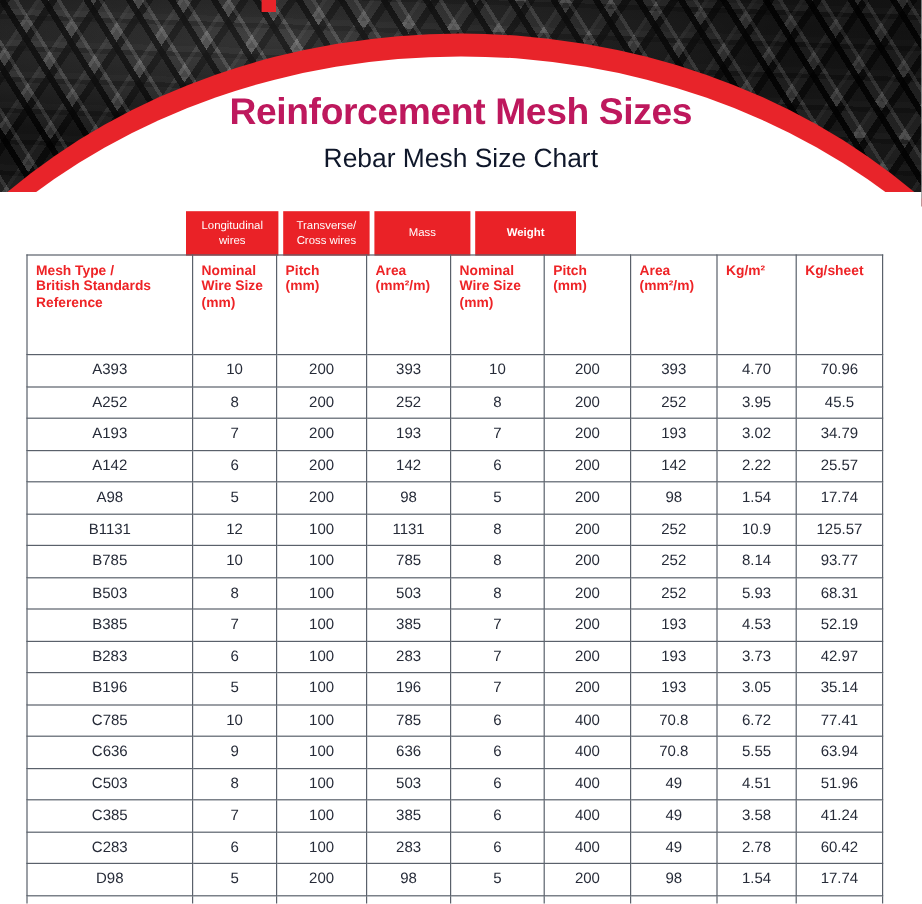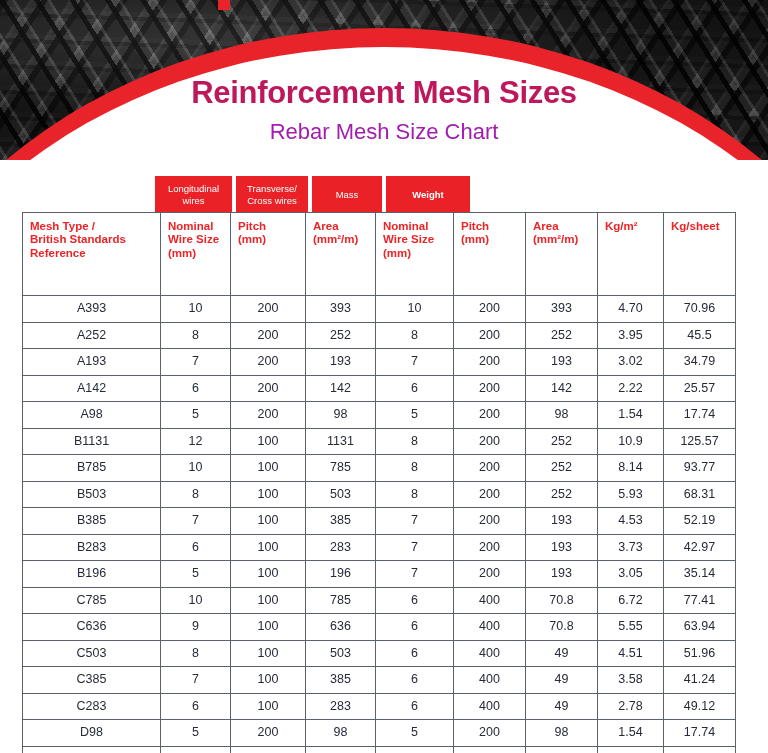--- a/index.html
+++ b/index.html
@@ -75,38 +75,38 @@
   .title-wrap {
     position: absolute; left: 0; top: 76px;
     width: 768px; text-align: center; z-index: 5;
   }
   .main-title {
     font-size: 31px; font-weight: bold; color: #be185d;
     letter-spacing: -0.3px; line-height: 1.1;
   }
   .sub-title {
     margin-top: 9px;
-    font-size: 22px; font-weight: normal; color: #a21caf;
+    font-size: 22px; font-weight: normal; color: #0f172a;
     letter-spacing: 0px;
   }
 
   
   .badges {
     position: absolute; top: 176px; left: 155px;
     display: flex; gap: 4px; z-index: 6;
   }
   .badge {
     background: #ea2227; color: #ffffff;
     font-size: 9.5px; line-height: 1.18;
     display: flex; align-items: center; justify-content: center;
     text-align: center; padding: 3px 4px; height: 37px;
   }
   .badge.b0 { width: 77px; }
   .badge.b1 { width: 72px; }
-  .badge.b2 { width: 70px; }
+  .badge.b2 { width: 80px; }
   .badge.b3 { width: 84px; font-weight: bold; }
 
   
   .table-wrap {
     position: absolute; left: 22px; top: 212px;
     width: 713px; z-index: 6;
   }
   table.mesh {
     border-collapse: collapse;
     width: 713px;
@@ -392,21 +392,21 @@
           </tr>
           <tr>
             <td>C283</td>
             <td>6</td>
             <td>100</td>
             <td>283</td>
             <td>6</td>
             <td>400</td>
             <td>49</td>
             <td>2.78</td>
-            <td>49.12</td>
+            <td>60.42</td>
           </tr>
           <tr>
             <td>D98</td>
             <td>5</td>
             <td>200</td>
             <td>98</td>
             <td>5</td>
             <td>200</td>
             <td>98</td>
             <td>1.54</td>

